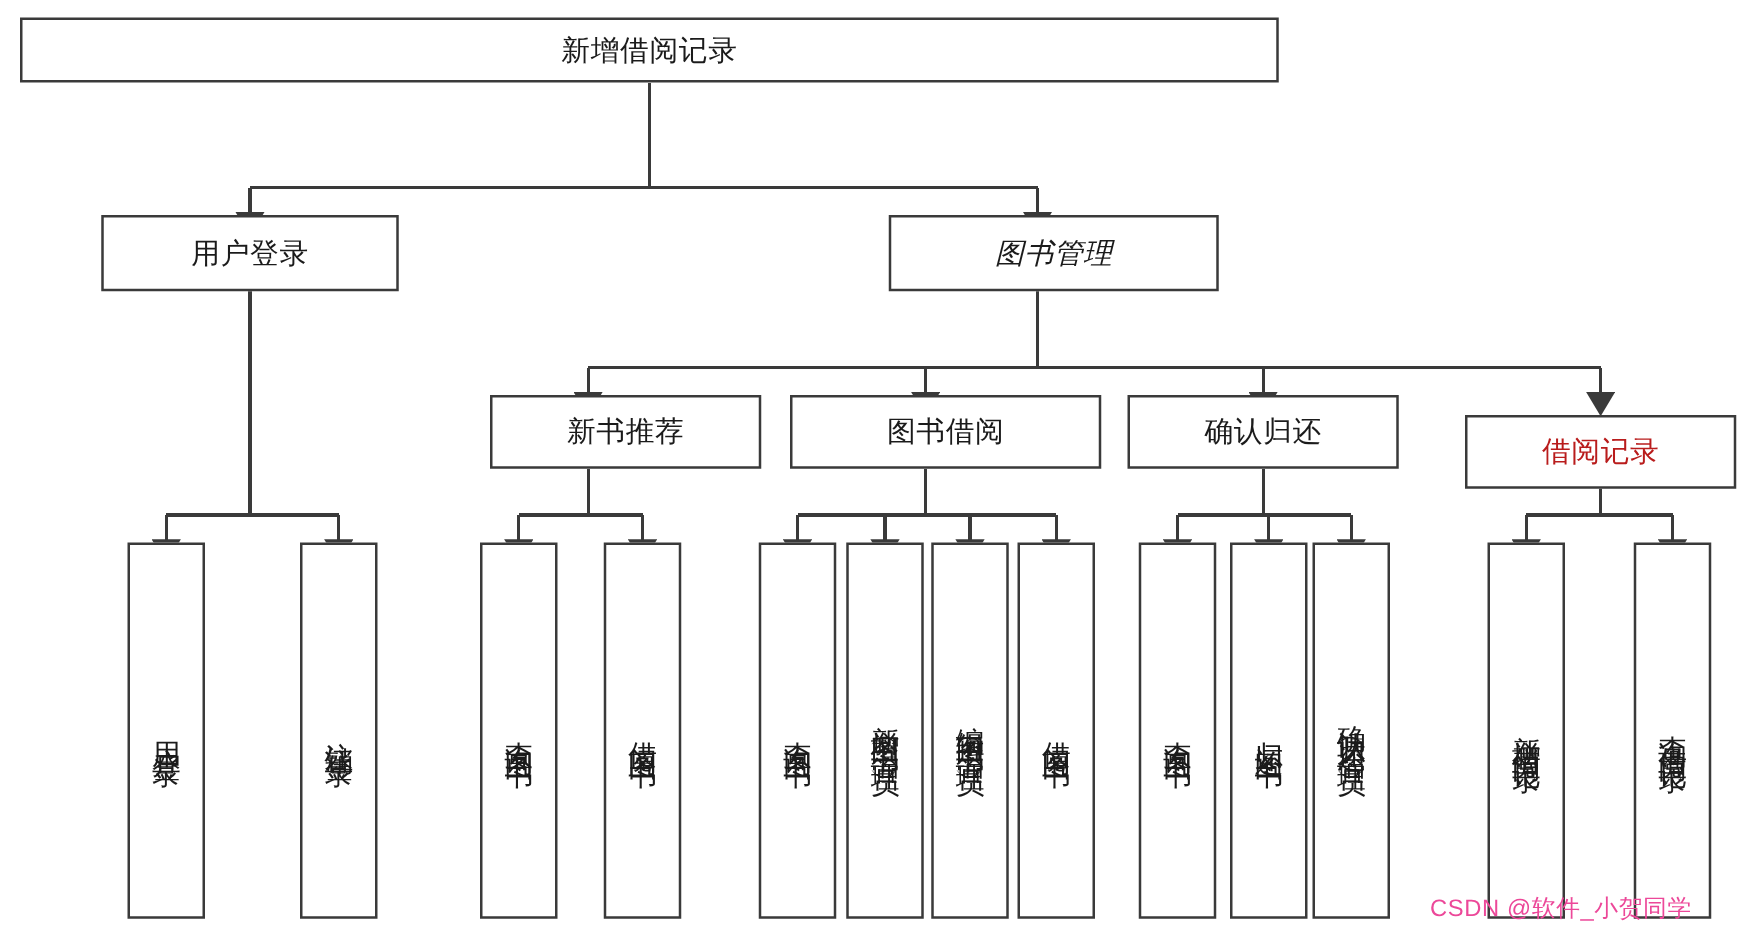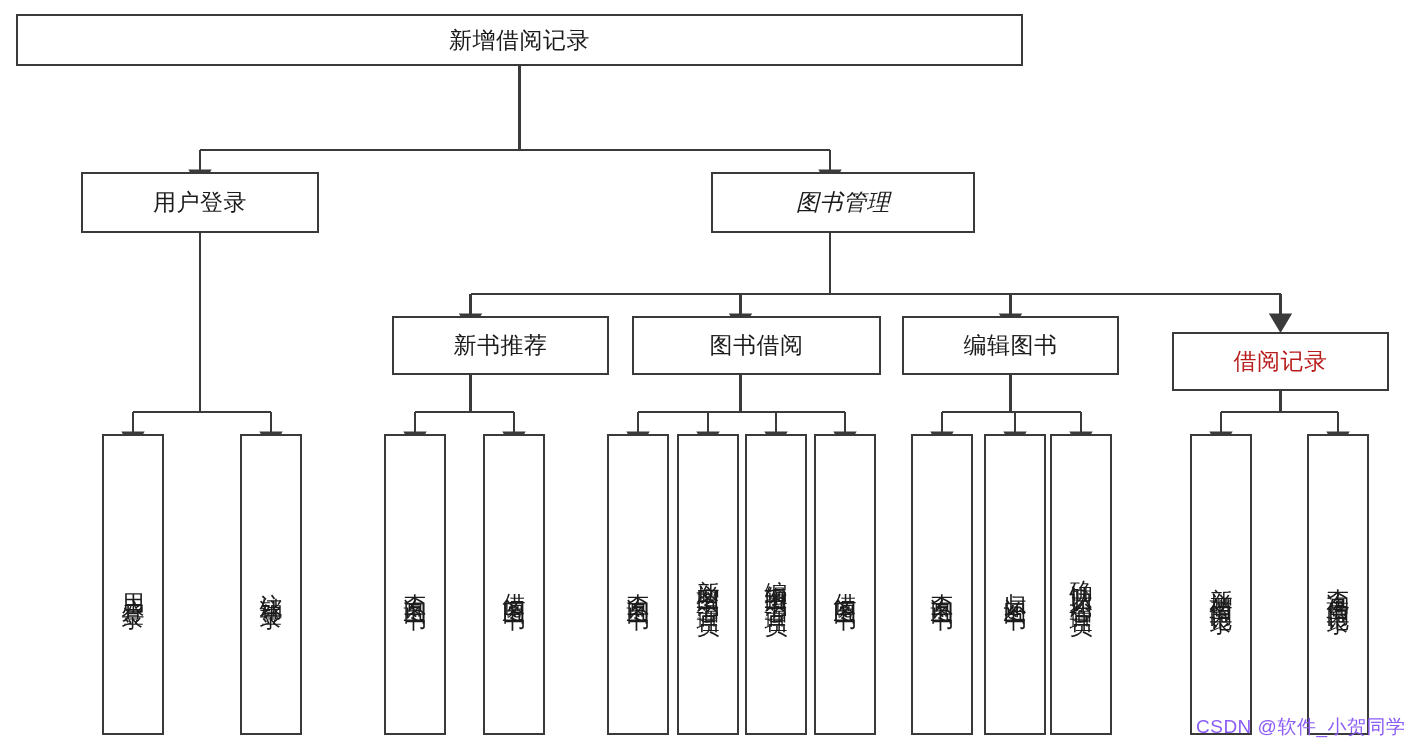--- a/index.html
+++ b/index.html
@@ -115,21 +115,21 @@
       <div class="node h" style="left: 711px; top: 172px; width: 264px; height: 61px; border-color: rgb(58, 58, 58); color: rgb(27, 27, 27); font-style: italic;">
         <span class="htext">图书管理</span>
       </div>
       <div class="node h" style="left: 362px; top: 316px; width: 217px; height: 59px; border-color: rgb(58, 58, 58); color: rgb(27, 27, 27); margin-left: 30px;">
         <span class="htext">新书推荐</span>
       </div>
       <div class="node h" style="left: 632px; top: 316px; width: 249px; height: 59px; border-color: rgb(58, 58, 58); color: rgb(27, 27, 27);">
         <span class="htext">图书借阅</span>
       </div>
       <div class="node h" style="left: 902px; top: 316px; width: 217px; height: 59px; border-color: rgb(58, 58, 58); color: rgb(27, 27, 27);">
-        <span class="htext">编辑图书</span>
+        <span class="htext">确认归还</span>
       </div>
       <div class="node h" style="left: 1172px; top: 332px; width: 217px; height: 59px; border-color: rgb(58, 58, 58); color: #b91c1c;">
         <span class="htext">借阅记录</span>
       </div>
       <div class="node v" style="left: 102px; top: 434px; width: 62px; height: 301px; border-color: rgb(58, 58, 58); color: rgb(27, 27, 27);">
         <span class="vtext">用户登录</span>
       </div>
       <div class="node v" style="left: 240px; top: 434px; width: 62px; height: 301px; border-color: rgb(58, 58, 58); color: rgb(27, 27, 27);">
         <span class="vtext">注销登录</span>
       </div>
@@ -160,14 +160,14 @@
       <div class="node v" style="left: 1050px; top: 434px; width: 62px; height: 301px; border-color: rgb(58, 58, 58); color: rgb(27, 27, 27);">
         <span class="vtext">确认归还（管理员）</span>
       </div>
       <div class="node v" style="left: 1190px; top: 434px; width: 62px; height: 301px; border-color: rgb(58, 58, 58); color: rgb(27, 27, 27);">
         <span class="vtext">新增借阅记录</span>
       </div>
       <div class="node v" style="left: 1307px; top: 434px; width: 62px; height: 301px; border-color: rgb(58, 58, 58); color: rgb(27, 27, 27);">
         <span class="vtext">查询借阅记录</span>
       </div>
     </div>
-  <div class="watermark" style="left: 1196px; top: 714px; color: #8b5cf6;">CSDN @软件_小贺同学</div>
+  <div class="watermark" style="left: 1144px; top: 714px; color: #ec4899;">CSDN @软件_小贺同学</div>
 </div>
 
 </body></html>

